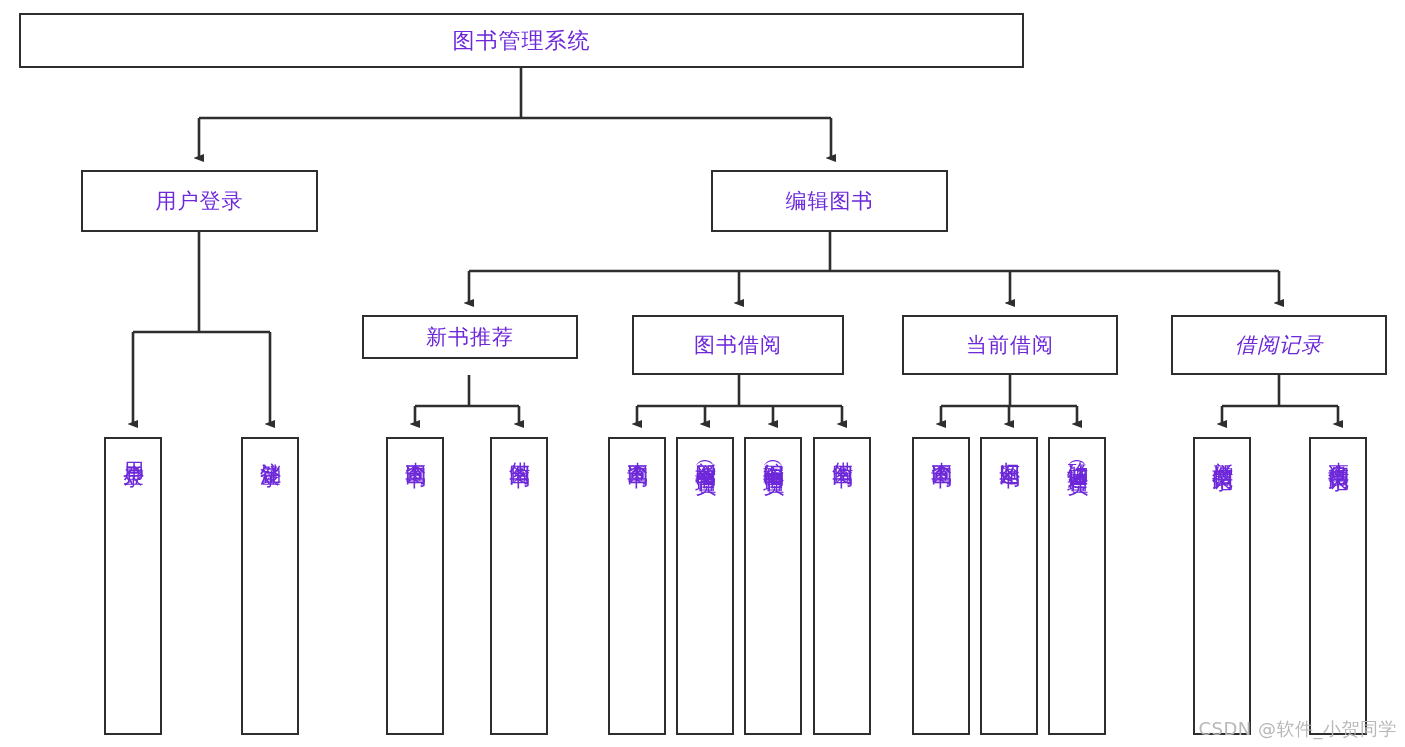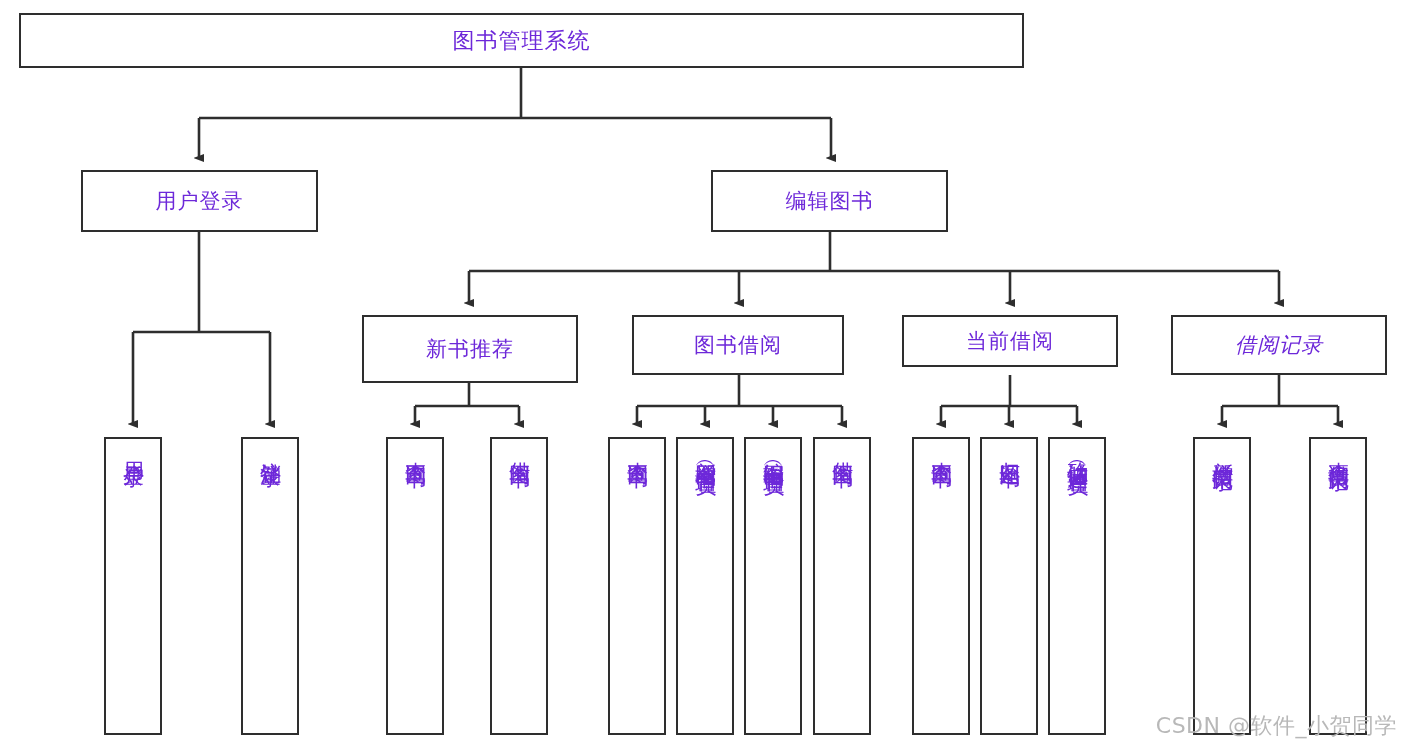--- a/index.html
+++ b/index.html
@@ -52,21 +52,21 @@
     letter-spacing: 2px;
     white-space: nowrap;
   }
   .node.root {
     font-size: 22px;
   }
   .watermark {
     position: absolute;
     right: 8px;
     bottom: 6px;
-    font-size: 22px;
+    font-size: 18px;
     color: #b8b8b8;
     letter-spacing: 0.5px;
     white-space: nowrap;
   }
 </style>
 </head>
 <body>
 
 <div id="canvas">
 
@@ -124,27 +124,27 @@
     <span>图书管理系统</span>
   </div>
 
   <div class="node horiz" style="left:81px; top:170px; width:237px; height:62px;">
     <span>用户登录</span>
   </div>
   <div class="node horiz" style="left:711px; top:170px; width:237px; height:62px;">
     <span>编辑图书</span>
   </div>
 
-  <div class="node horiz" style="left:362px; top:315px; width:216px; height:68px;justify-content:center;">
+  <div class="node horiz" style="left:362px; top:315px; width:216px; height:44px;justify-content:center;">
     <span>新书推荐</span>
   </div>
   <div class="node horiz" style="left:632px; top:315px; width:212px; height:60px;">
     <span>图书借阅</span>
   </div>
-  <div class="node horiz" style="left:902px; top:315px; width:216px; height:52px;">
+  <div class="node horiz" style="left:902px; top:315px; width:216px; height:60px;">
     <span>当前借阅</span>
   </div>
   <div class="node horiz" style="left:1171px; top:315px; width:216px; height:60px;font-style:italic;">
     <span>借阅记录</span>
   </div>
 
   <div class="node vert" style="left:104px; top:437px; width:58px; height:298px;">
     <span class="vlabel">用户登录</span>
   </div>
   <div class="node vert" style="left:241px; top:437px; width:58px; height:298px;">

